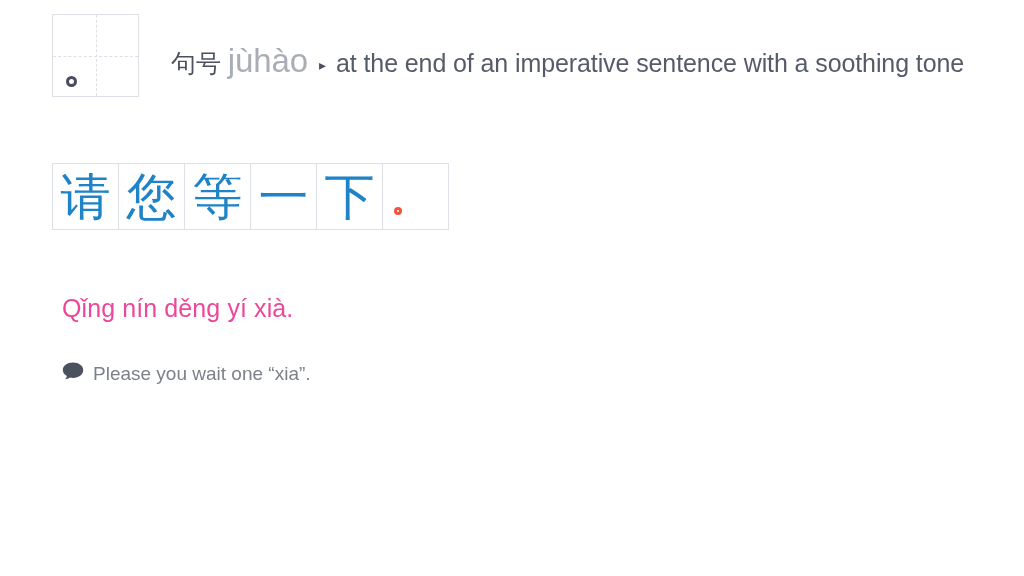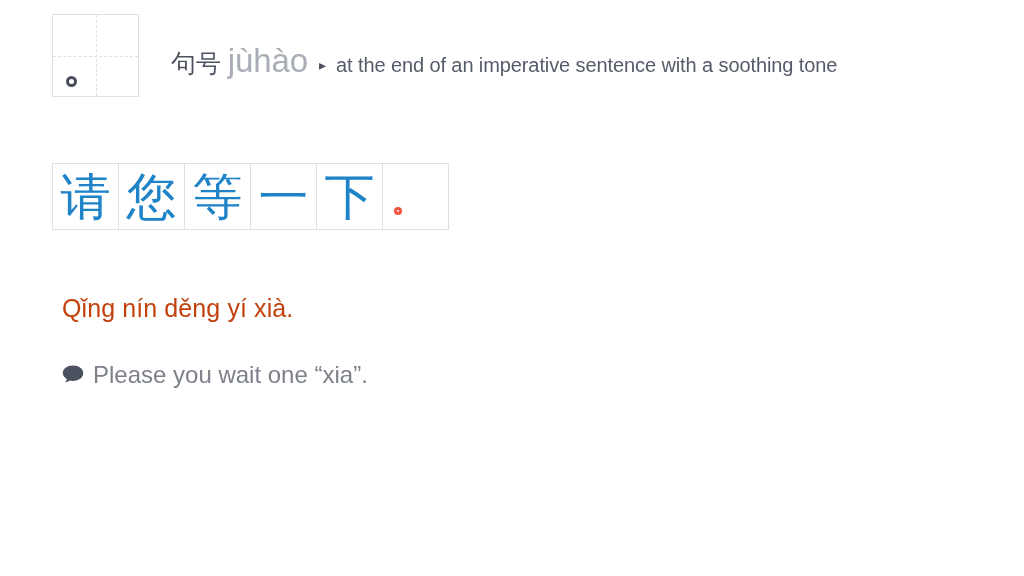--- a/index.html
+++ b/index.html
@@ -84,21 +84,21 @@
   }
   #header-text .tri {
     color: #4c515f;
     font-size: 14px;
     margin: 0 3px 0 4px;
     position: relative;
     top: -2px;
   }
   #header-text .gloss {
     color: #555b68;
-    font-size: 20px;
+    font-size: 25px;
   }
 
   
   #char-grid {
     position: absolute;
     left: 52px;
     top: 163px;
     display: flex;
     border: 1px solid #dde1e7;
     border-right: none;
@@ -135,21 +135,21 @@
     border-radius: 50%;
     box-sizing: border-box;
   }
 
   
   #pinyin-line {
     position: absolute;
     left: 62px;
     top: 294px;
     font-size: 25px;
-    color: #c2410c;
+    color: #ec4899;
     font-weight: 300;
     white-space: nowrap;
     letter-spacing: 0.1px;
   }
 
   
   #translations {
     position: absolute;
     left: 62px;
     top: 363px;
@@ -163,21 +163,21 @@
   .trans-row .bubble {
     flex: none;
     width: 22px;
     height: 17px;
     margin-right: 9px;
     position: relative;
     top: -1px;
   }
   .trans-row .bubble svg { display: block; }
   .trans-row .trans-text {
-    font-size: 24px;
+    font-size: 19px;
     color: #7d8189;
     line-height: 1;
   }
 </style>
 </head>
 <body>
 
 <div id="header-row">
 
   <div id="punctuation-box">

